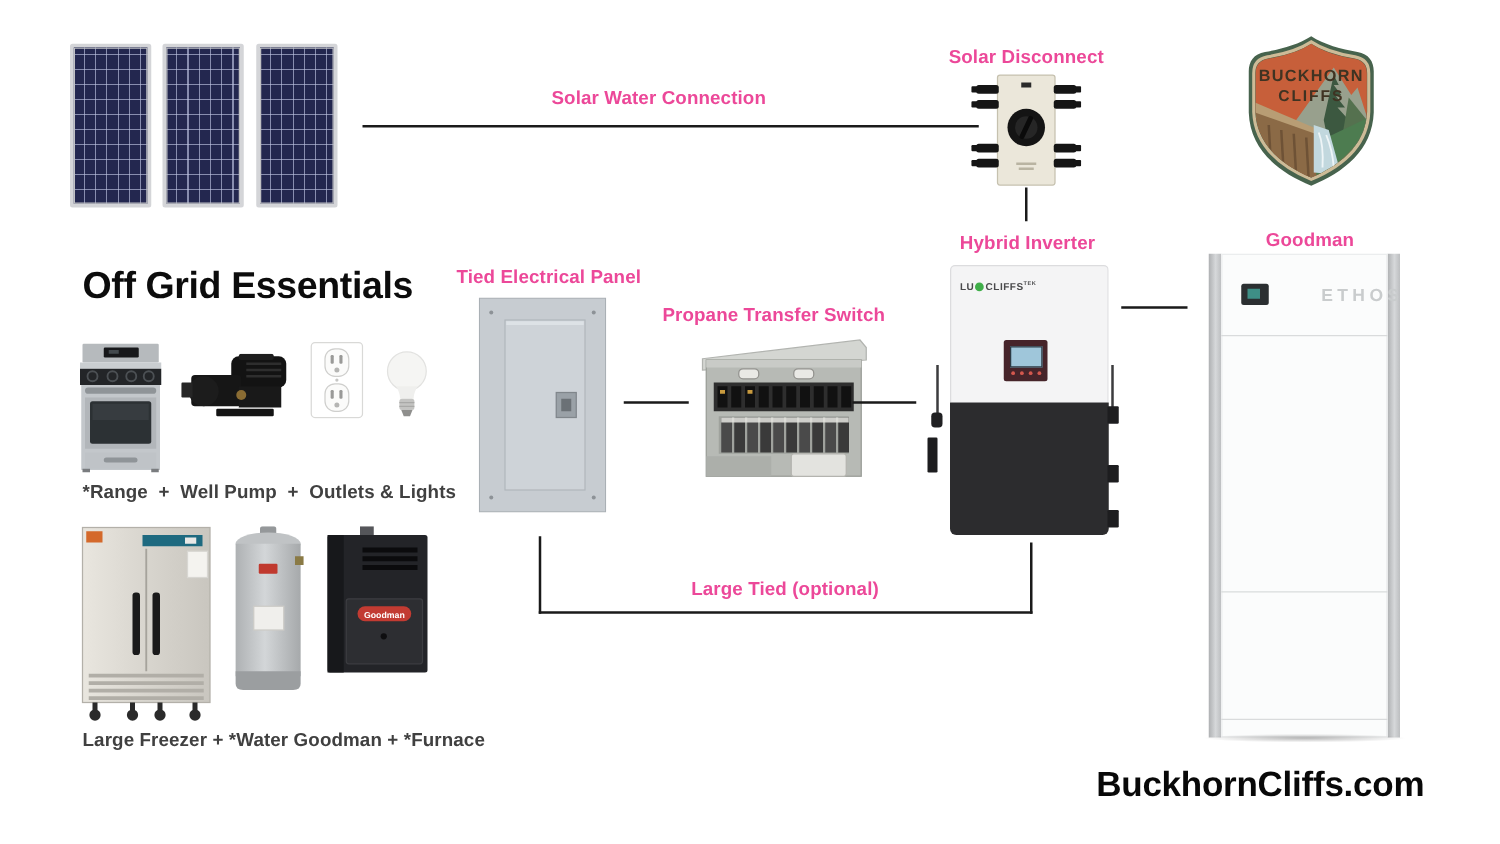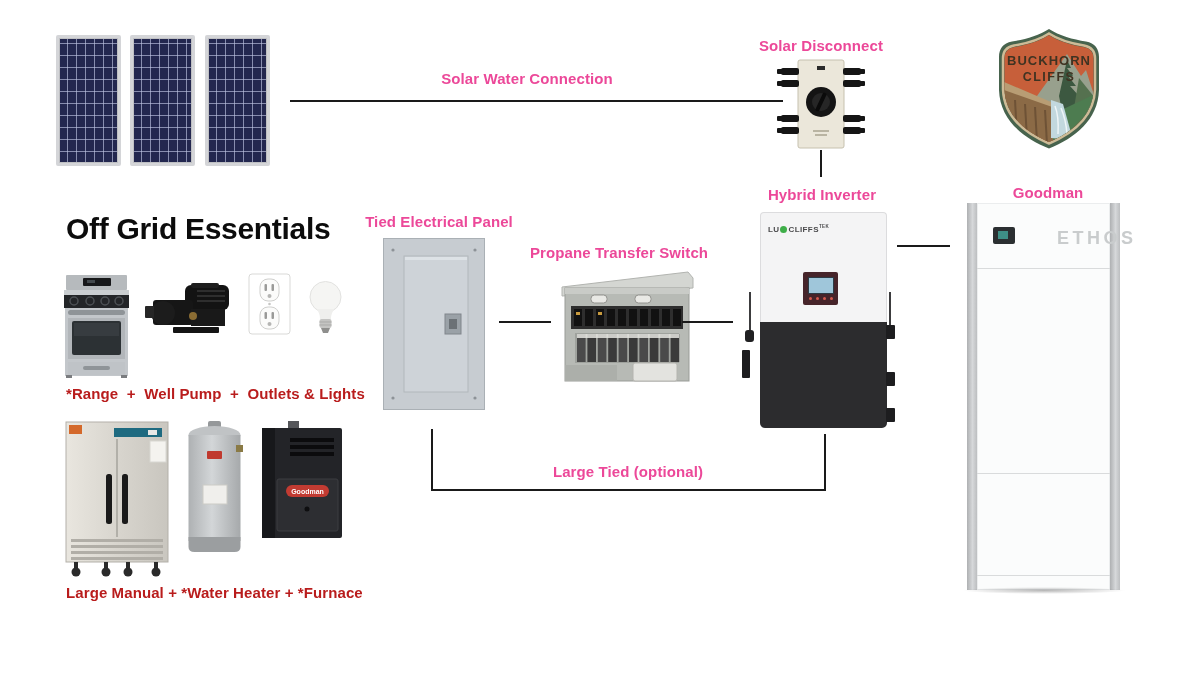--- a/index.html
+++ b/index.html
@@ -14,21 +14,21 @@
   
   .dlabel{
     position:absolute;font-weight:bold;font-size:15px;color:#ec4899;
     white-space:nowrap;transform:translateX(-50%);letter-spacing:.1px;
   }
   .heading{
     position:absolute;left:66px;top:212px;font-size:30px;font-weight:bold;
     color:#0c0c0c;letter-spacing:-.3px;white-space:nowrap;
   }
   .caption{
-    position:absolute;font-size:15px;font-weight:bold;color:#b91c1c;
+    position:absolute;font-size:15px;font-weight:bold;color:#404040;
     white-space:pre;letter-spacing:.1px;
   }
   .footnote{
     position:absolute;left:59px;top:622px;font-size:14.5px;color:#2e2e2e;
     white-space:nowrap;
   }
   .website{
     position:absolute;left:877px;top:612px;font-size:28px;font-weight:bold;
     color:#080808;letter-spacing:-.2px;white-space:nowrap;
   }
@@ -86,21 +86,21 @@
   }
   .bat .seam{position:absolute;left:10px;right:10px;height:1px;background:#d9dbdc;}
   .bat-display{
     position:absolute;left:26px;top:24px;width:22px;height:17px;
     background:#2b2f31;border-radius:2px;
   }
   .bat-display i{
     position:absolute;left:5px;top:4px;width:10px;height:8px;background:#3e8f86;display:block;
   }
   .bat-brand{
-    position:absolute;left:90px;top:25px;font-size:18px;font-weight:bold;
+    position:absolute;left:90px;top:25px;font-size:14px;font-weight:bold;
     color:#c9cccd;letter-spacing:3.5px;
   }
   .bat-shadow{
     position:absolute;left:962px;top:587px;width:164px;height:7px;
     background:radial-gradient(ellipse at center, rgba(0,0,0,.28), rgba(0,0,0,0) 70%);
   }
 </style>
 </head>
 <body>
 
@@ -408,16 +408,17 @@
       <rect x="30" y="17" width="44" height="4"></rect>
         <rect x="30" y="24" width="44" height="4"></rect>
       <rect x="30" y="31" width="44" height="4"></rect>
     </g>
     <rect x="17" y="58" width="61" height="52" rx="2" fill="#2d2e32" stroke="#3c3d41"></rect>
     <rect x="26" y="64" width="43" height="12" rx="6" fill="#c23b32"></rect>
     <text x="47.5" y="73" text-anchor="middle" font-size="7" font-weight="bold" fill="#ffffff">Goodman</text>
     <circle cx="47" cy="88" r="2.5" fill="#0e0e10"></circle>
   </svg>
 
-  <div class="caption" style="left:66px;top:584px;">Large Manual + *Water Heater + *Furnace</div>
-
+  <div class="caption" style="left:66px;top:584px;">Large Freezer + *Water Goodman + *Furnace</div>
+
+  <div class="website">BuckhornCliffs.com</div>
 
 </div>
 
 </body></html>

